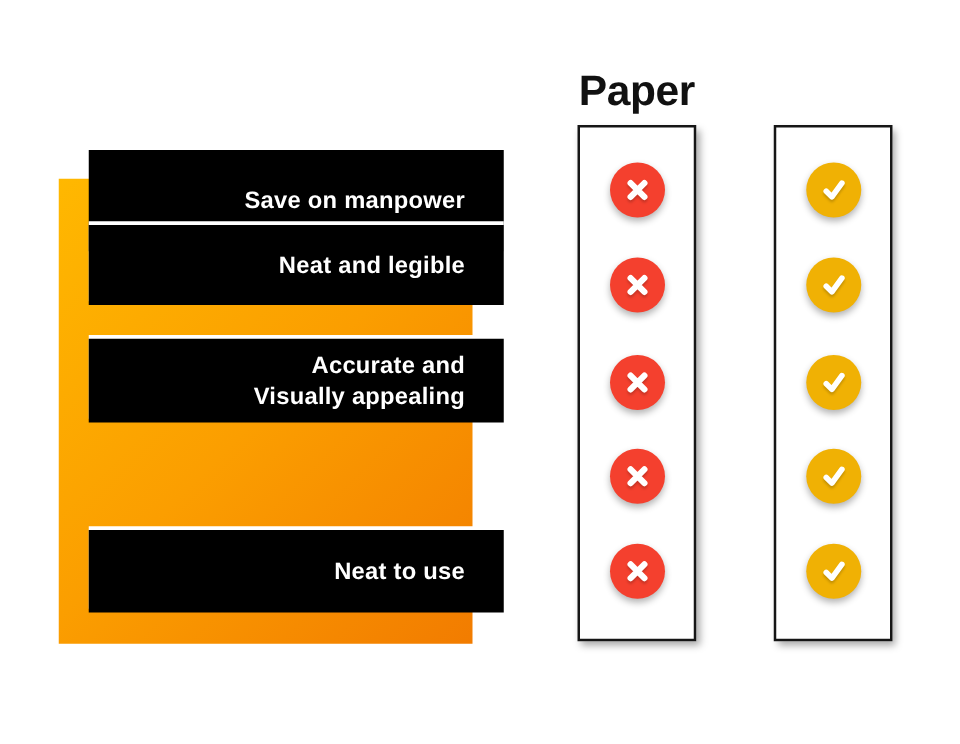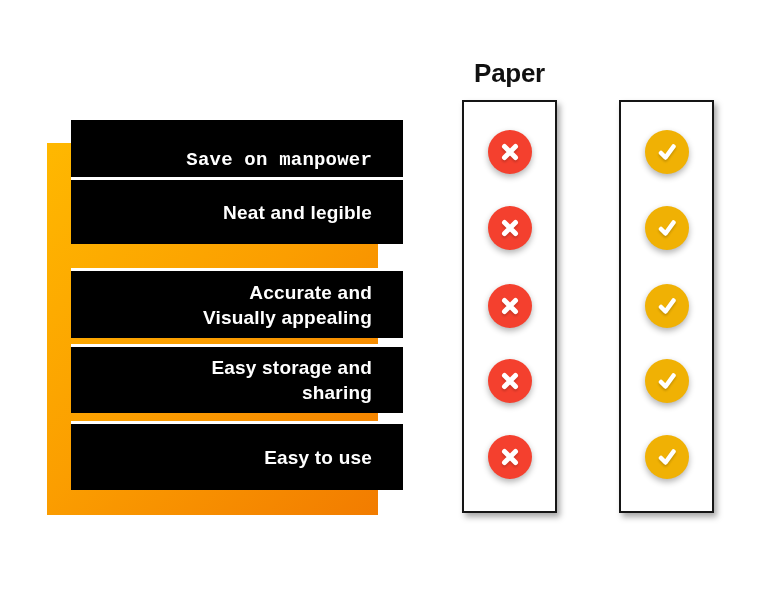--- a/index.html
+++ b/index.html
@@ -38,36 +38,36 @@
     padding-right: 31px;
   }
   .bar-label {
     font-size: 19px;
     font-weight: 700;
     line-height: 25px;
     text-align: right;
     white-space: pre-line;
     letter-spacing: 0.2px;
   }
-  .bar-0 { top: 120px; height: 81px; font-family: Liberation Mono, monospace; }
+  .bar-0 { top: 120px; height: 81px; }
   .bar-1 { top: 180px; height: 64px; }
   .bar-2 { top: 271px; height: 67px; padding-left: 44px; }
   .bar-3 { top: 347px; height: 66px; }
   .bar-4 { top: 424px; height: 66px; }
   
   .bar-1, .bar-2, .bar-3, .bar-4 { box-shadow: 0 -3px 0 #ffffff; }
 
   
   .col-header {
     position: absolute;
     top: 58px;
     height: 30px;
     line-height: 30px;
     text-align: center;
-    font-size: 26px;
+    font-size: 34px;
     font-weight: 700;
     color: var(--header-text);
     letter-spacing: -0.3px;
   }
   .hdr-paper { left: 450px; width: 119px; }
   .hdr-electronic { left: 607px; width: 119px; }
 
   
   .col-box {
     position: absolute;
@@ -114,26 +114,22 @@
   <div class="bar bar-0">
     <span class="bar-label">Save on manpower</span>
   </div>
   <div class="bar bar-1">
     <span class="bar-label">Neat and legible</span>
   </div>
   <div class="bar bar-2">
     <span class="bar-label">Accurate and
 Visually appealing</span>
   </div>
-  <div class="bar bar-3">
-    <span class="bar-label">Easy storage and
-sharing</span>
-  </div>
   <div class="bar bar-4">
-    <span class="bar-label">Easy to use</span>
+    <span class="bar-label">Neat to use</span>
   </div>
 
   <div class="col-header hdr-paper">Paper</div>
 
   <div class="col-box box-paper">
     <div class="mark cross r0">
       <svg width="26" height="26" viewBox="0 0 26 26">
           <path d="M7.5 7.5 L18.5 18.5 M18.5 7.5 L7.5 18.5" stroke="#ffffff" stroke-width="5" stroke-linecap="round" fill="none"></path>
         </svg>
     </div>

